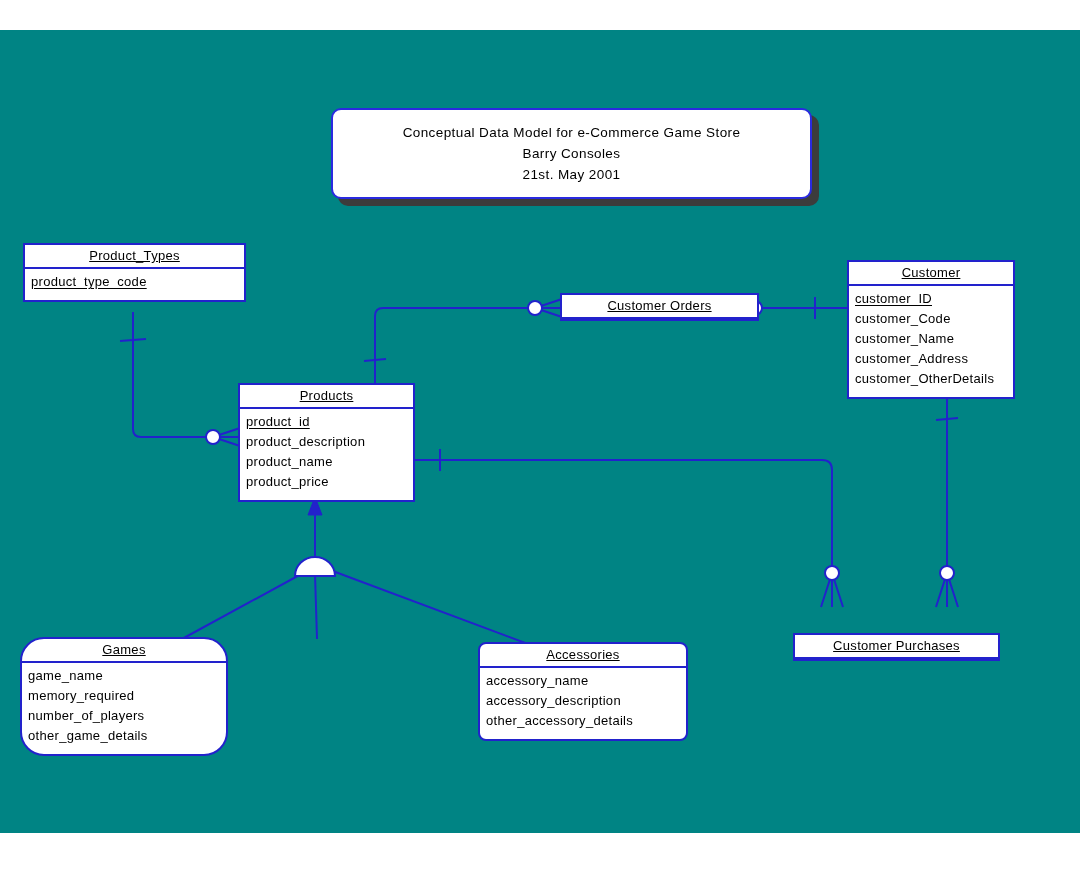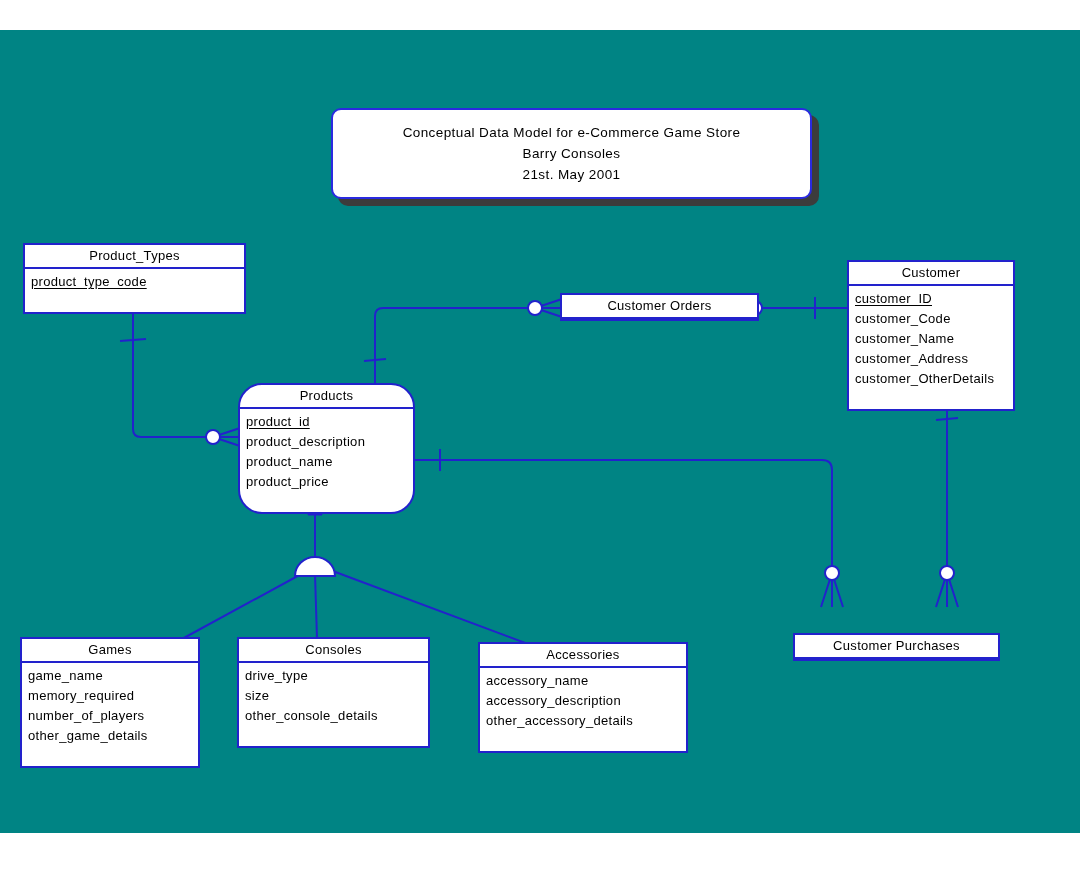--- a/index.html
+++ b/index.html
@@ -23,23 +23,23 @@
     display:flex;flex-direction:column;justify-content:center;align-items:center;
     font-size:13.5px;line-height:21px;letter-spacing:.4px;text-align:center;margin-left:36px;
   }
 
   .entity{
     position:absolute;background:#ffffff;border:2px solid #2222cc;
     font-size:13px;letter-spacing:.3px;box-sizing:border-box;
   }
   .entity-title{
     height:22px;line-height:22px;text-align:center;
-    border-bottom:2px solid #2222cc;white-space:nowrap;overflow:hidden;
+    border-bottom:2px solid #2222cc;white-space:nowrap;overflow:hidden;text-decoration:underline;
   }
-  .entity-attrs{padding:3px 6px 20px 6px;}
+  .entity-attrs{padding:3px 6px 8px 6px;}
   .attr{height:20px;line-height:20px;white-space:nowrap;}
   .attr.pk{text-decoration:underline;text-underline-offset:2px;}
 </style>
 </head>
 <body>
 
 <div id="screen">
   <div id="teal"></div>
 
   <svg id="wires" viewBox="0 0 1080 891">
@@ -117,54 +117,46 @@
     <div class="entity-title">Customer</div>
     <div class="entity-attrs">
       <div class="attr pk">customer_ID</div>
       <div class="attr">customer_Code</div>
       <div class="attr">customer_Name</div>
       <div class="attr">customer_Address</div>
       <div class="attr">customer_OtherDetails</div>
     </div>
   </div>
 
-  <div class="entity" style="left:238px;top:383px;width:177px;border-radius:24px;">
+  <div class="entity" style="left:238px;top:383px;width:177px;">
     <div class="entity-title">Products</div>
     <div class="entity-attrs">
       <div class="attr pk">product_id</div>
       <div class="attr">product_description</div>
       <div class="attr">product_name</div>
       <div class="attr">product_price</div>
     </div>
   </div>
 
   <div class="entity" style="left:793px;top:633px;width:207px;">
     <div class="entity-title">Customer Purchases</div>
   </div>
 
-  <div class="entity" style="left:20px;top:637px;width:180px;">
+  <div class="entity" style="left:20px;top:637px;width:208px;border-radius:24px;">
     <div class="entity-title">Games</div>
     <div class="entity-attrs">
       <div class="attr">game_name</div>
       <div class="attr">memory_required</div>
       <div class="attr">number_of_players</div>
       <div class="attr">other_game_details</div>
     </div>
   </div>
 
-  <div class="entity" style="left:237px;top:637px;width:193px;">
-    <div class="entity-title">Consoles</div>
-    <div class="entity-attrs">
-      <div class="attr">drive_type</div>
-      <div class="attr">size</div>
-      <div class="attr">other_console_details</div>
-    </div>
-  </div>
 
-  <div class="entity" style="left:478px;top:642px;width:210px;">
+  <div class="entity" style="left:478px;top:642px;width:210px;border-radius:8px;">
     <div class="entity-title">Accessories</div>
     <div class="entity-attrs">
       <div class="attr">accessory_name</div>
       <div class="attr">accessory_description</div>
       <div class="attr">other_accessory_details</div>
     </div>
   </div>
 </div>
 
 </body></html>

